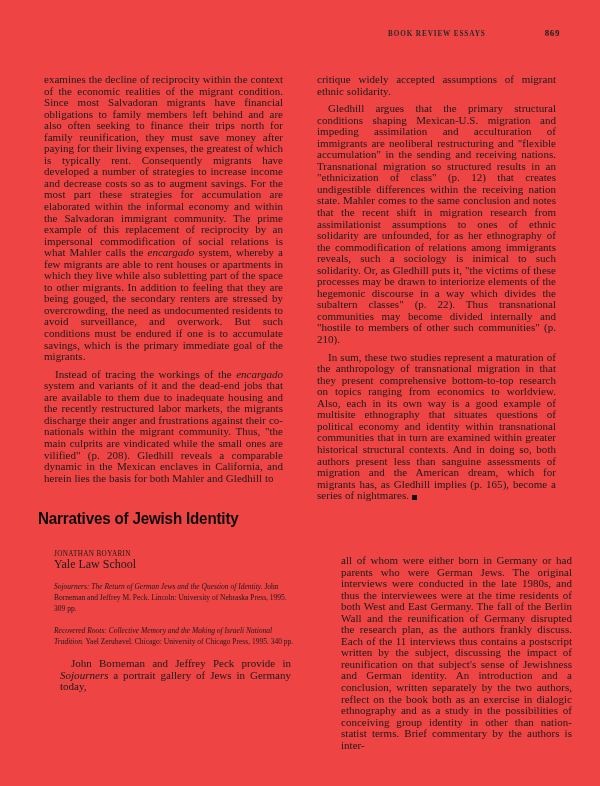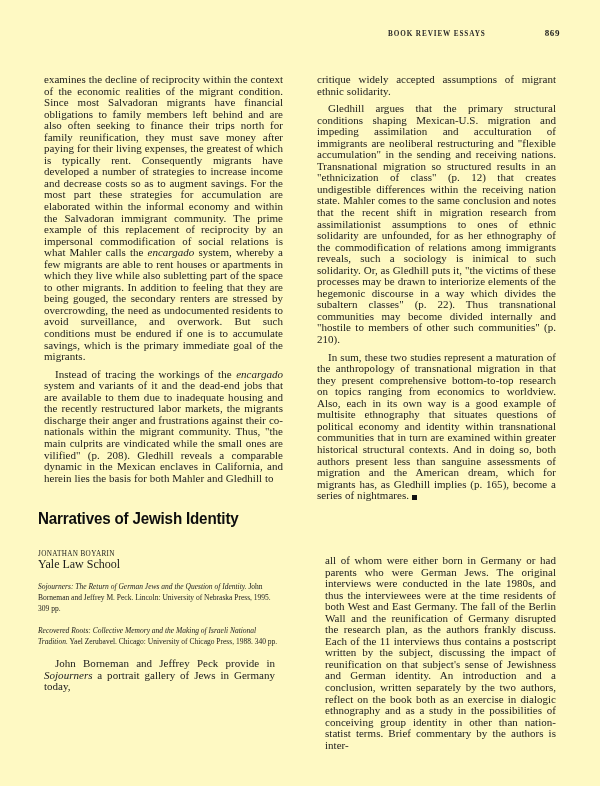--- a/index.html
+++ b/index.html
@@ -11,21 +11,21 @@
     width: 600px;
     height: 786px;
     overflow: hidden;
     font-family: "Liberation Serif", "DejaVu Serif", serif;
     color: #111111;
   }
   .page {
     position: relative;
     width: 600px;
     height: 786px;
-    background: #fef9c3;
+    background: #ef4444;
     box-sizing: border-box;
     padding: 0;
   }
   
   .running-head {
     position: absolute;
     top: 28px;
     left: 40px;
     right: 40px;
     display: flex;
@@ -99,21 +99,21 @@
     font-size: 16.5px;
     letter-spacing: -0.2px;
     color: #0d0d0d;
     transform: scaleX(0.92);
     transform-origin: left center;
   }
   
   .lower {
     position: absolute;
     top: 549px;
-    left: 38px;
+    left: 54px;
     width: 524px;
     display: flex;
     gap: 38px;
   }
   .byline-name {
     font-size: 7.2px;
     font-variant: small-caps;
     text-transform: uppercase;
     letter-spacing: 0.35px;
     color: #1a1a1a;
@@ -163,21 +163,21 @@
     <div class="col">
       <div class="byline-name">Jonathan Boyarin</div>
       <div class="byline-affil">Yale Law School</div>
 
       <div class="citation">
         <span class="ct">Sojourners: The Return of German Jews and the Question of Identity.</span>
         <span>John Borneman and Jeffrey M. Peck. Lincoln: University of Nebraska Press, 1995. 309 pp.</span>
       </div>
       <div class="citation">
         <span class="ct">Recovered Roots: Collective Memory and the Making of Israeli National Tradition.</span>
-        <span>Yael Zerubavel. Chicago: University of Chicago Press, 1988. 340 pp.</span>
+        <span>Yael Zerubavel. Chicago: University of Chicago Press, 1995. 340 pp.</span>
       </div>
 
       <p class="body indent">John Borneman and Jeffrey Peck provide in <span class="ital">Sojourners</span> a portrait gallery of Jews in Germany today,</p>
     </div>
     <div class="col">
       <p class="body">all of whom were either born in Germany or had parents who were German Jews. The original interviews were conducted in the late 1980s, and thus the interviewees were at the time residents of both West and East Germany. The fall of the Berlin Wall and the reunification of Germany disrupted the research plan, as the authors frankly discuss. Each of the 11 interviews thus contains a postscript written by the subject, discussing the impact of reunification on that subject's sense of Jewishness and German identity. An introduction and a conclusion, written separately by the two authors, reflect on the book both as an exercise in dialogic ethnography and as a study in the possibilities of conceiving group identity in other than nation-statist terms. Brief commentary by the authors is inter-</p>
     </div>
   </div>
 
 </div>

